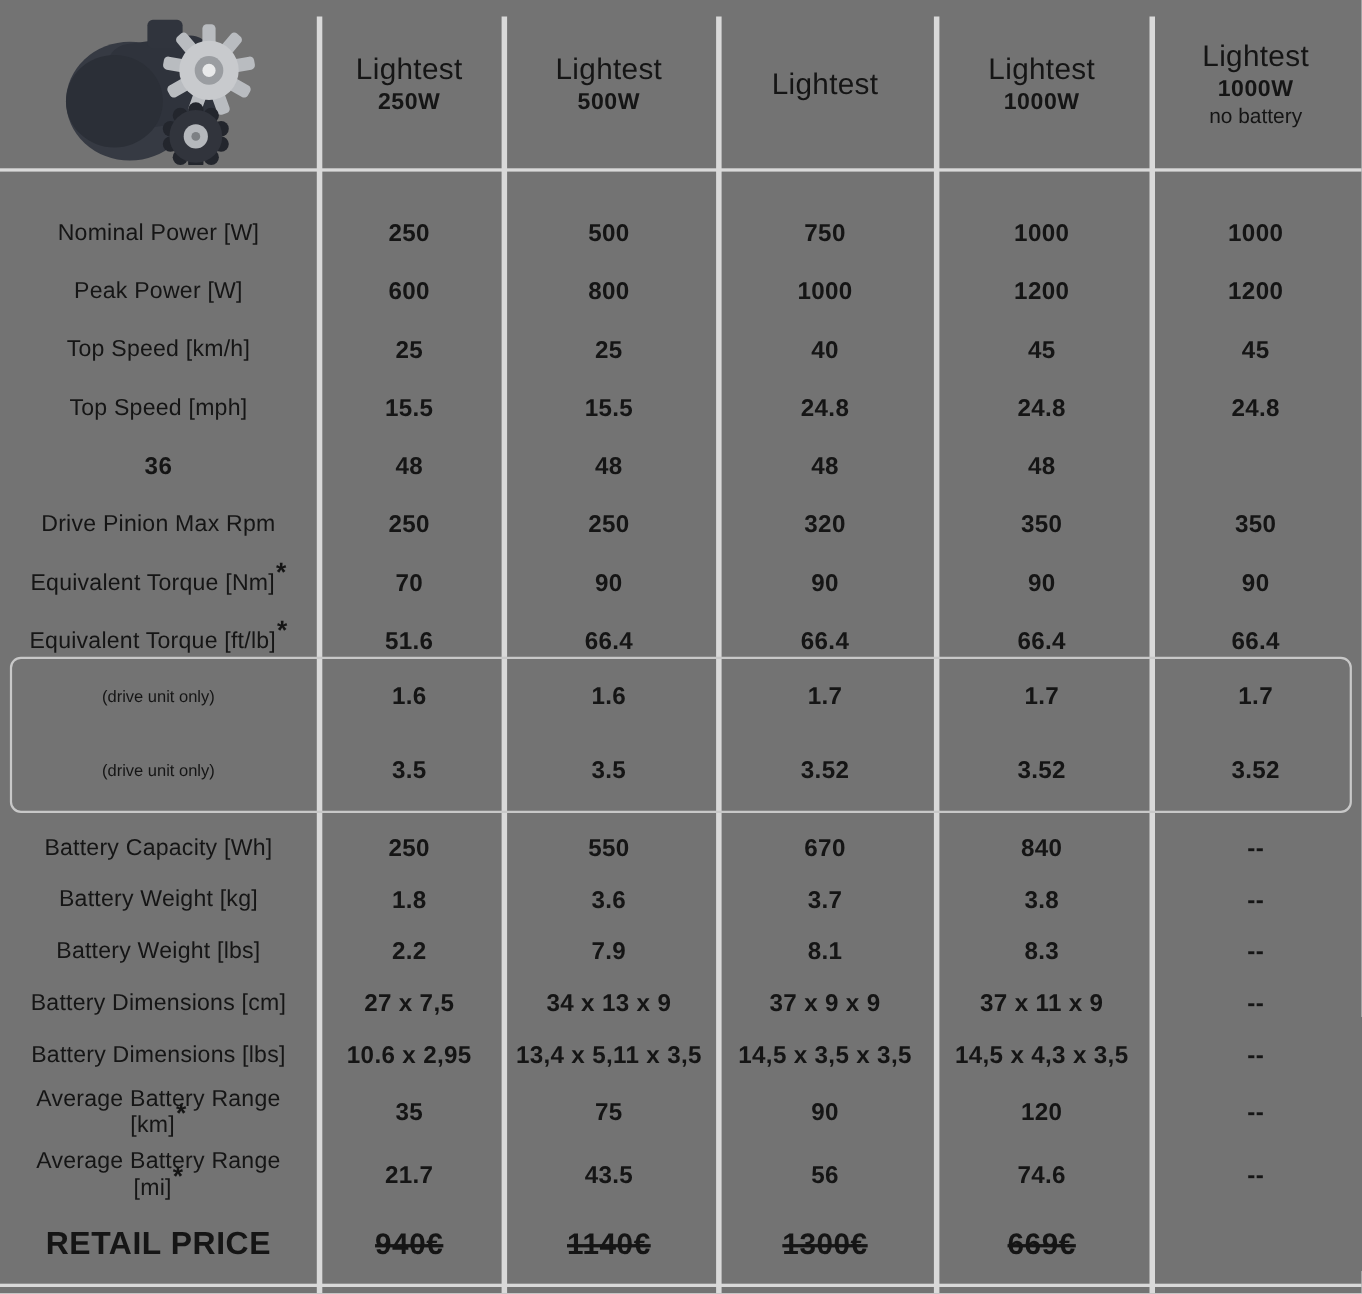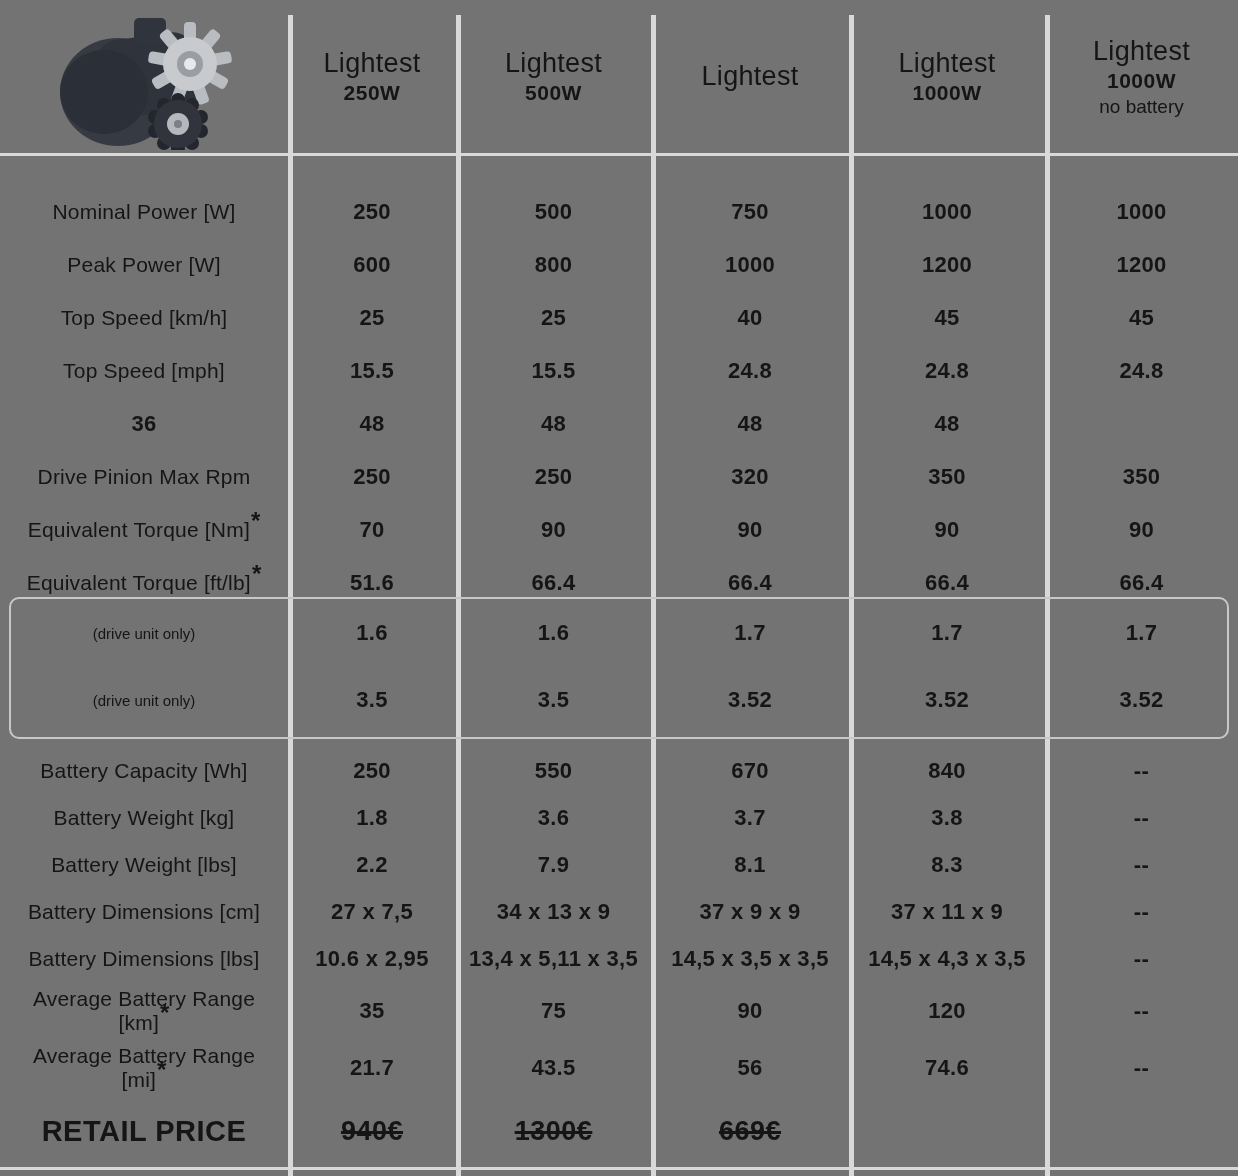--- a/index.html
+++ b/index.html
@@ -299,18 +299,19 @@
         <div class="cell"><span class="val">56</span></div>
         <div class="cell"><span class="val">74.6</span></div>
         <div class="cell"><span class="val">--</span></div>
       </div>
     </div>
 
   <div id="price-row">
       <div class="row">
         <div class="cell"><span class="price-lbl">RETAIL PRICE</span></div>
         <div class="cell"><span class="price">940€</span></div>
+        <div class="cell"><span class="price">1140€</span></div>
         <div class="cell"><span class="price">1300€</span></div>
         <div class="cell"><span class="price">669€</span></div>
       </div>
     </div>
 
 </div>
 
 </body></html>

